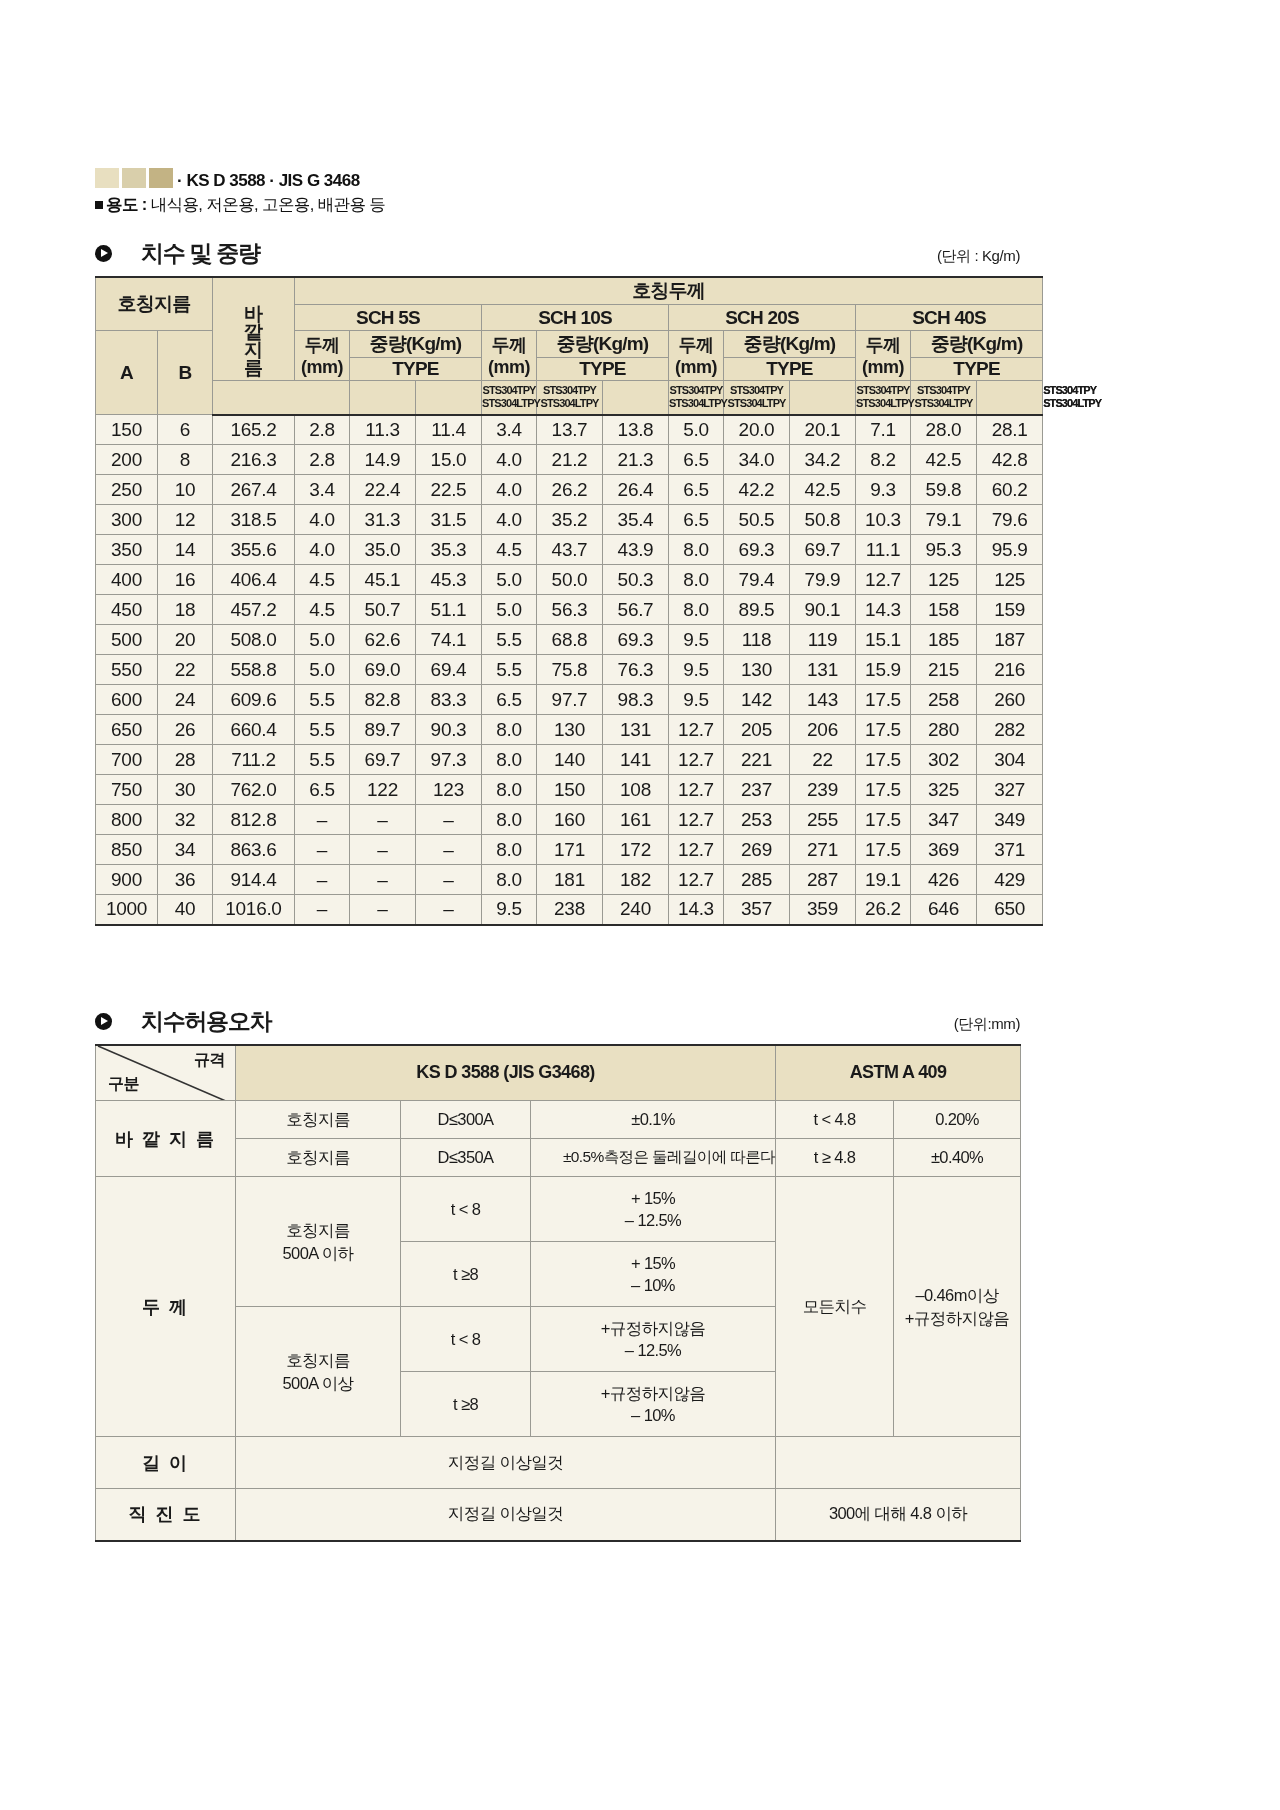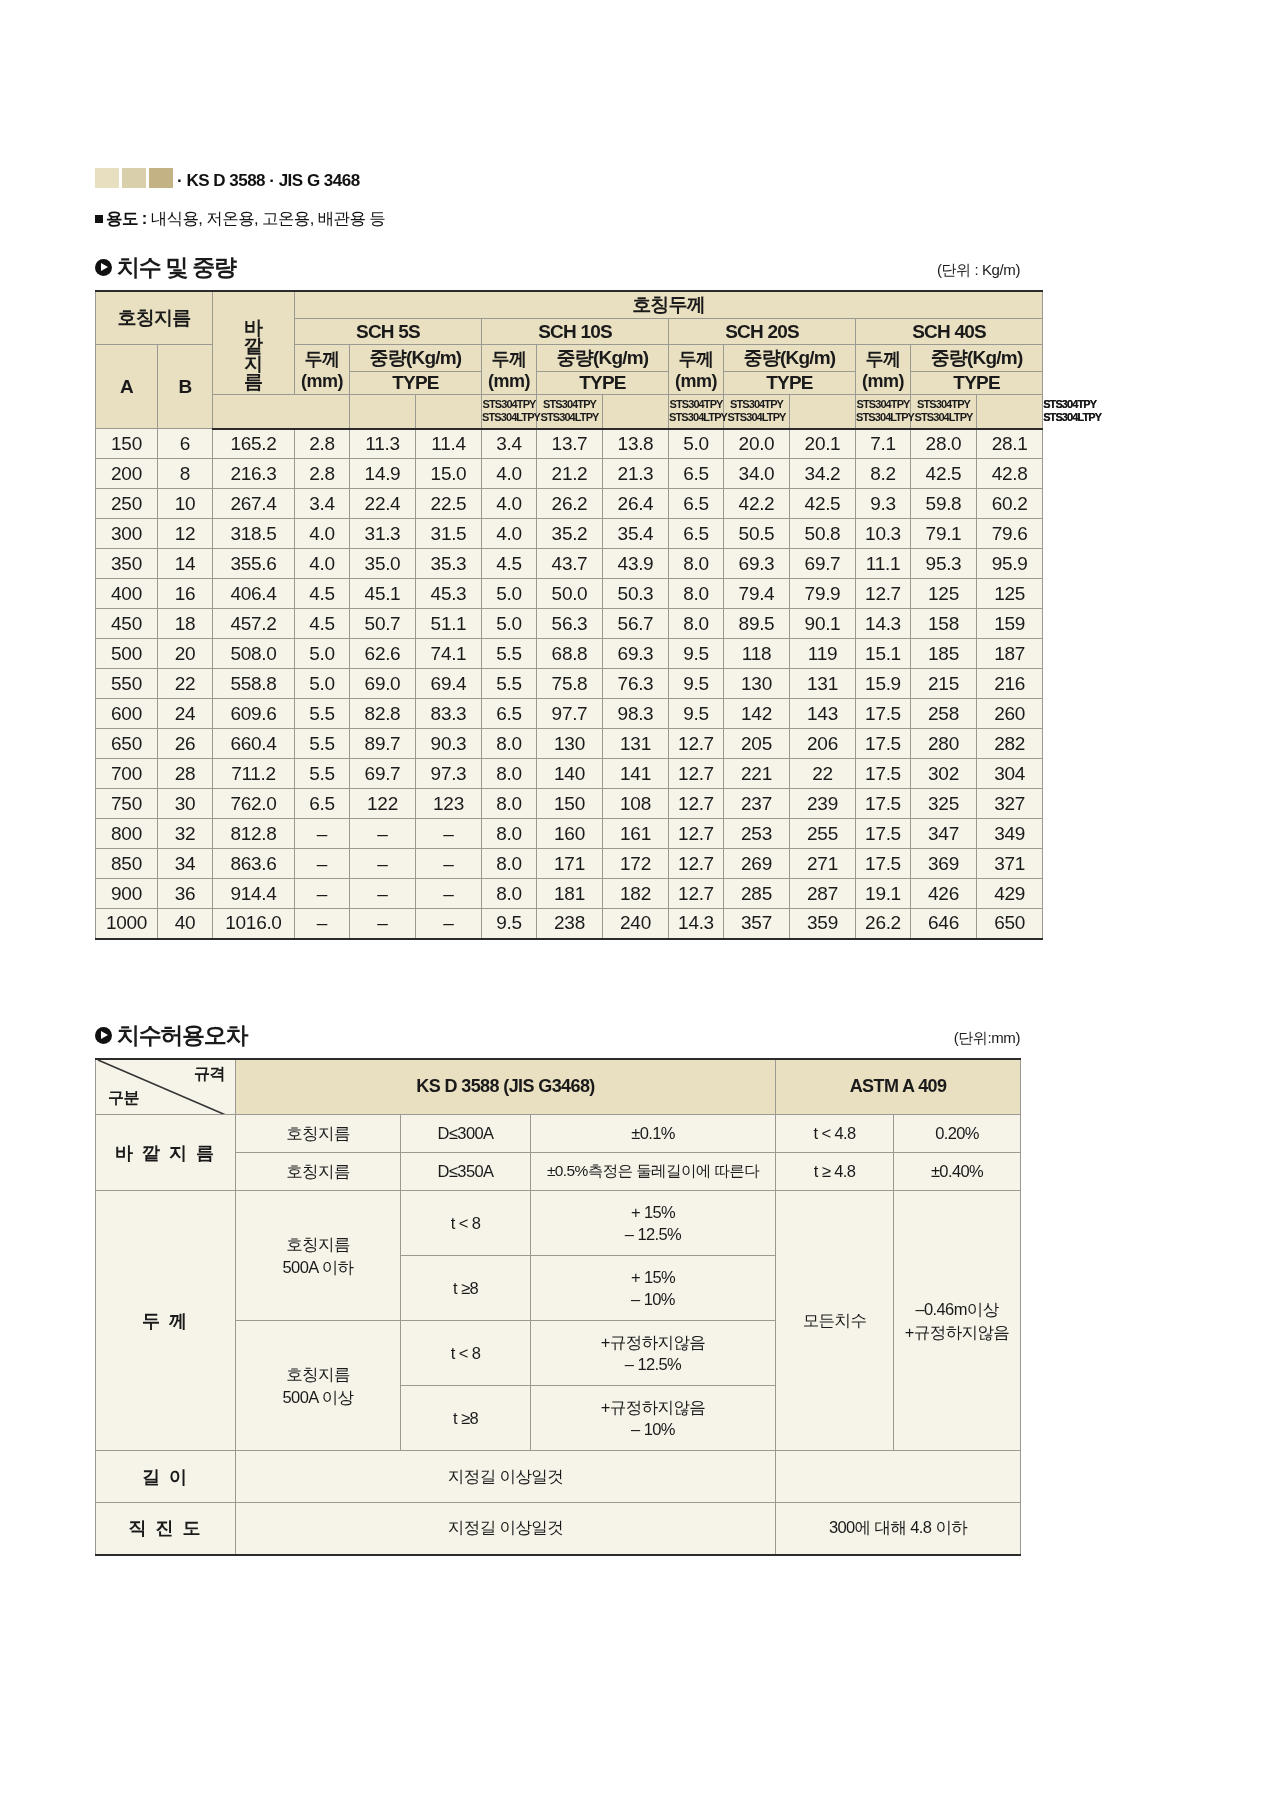--- a/index.html
+++ b/index.html
@@ -23,31 +23,31 @@
   .sq3 { background:#c3b384; }
   .main-title {
     font-size:32px; font-weight:bold; letter-spacing:-1.2px;
     margin-left:12px; line-height:1; color:#000;
   }
   .std-text {
     font-size:17px; font-weight:bold; margin-left:4px;
     padding-bottom:3px; letter-spacing:-0.5px; color:#111;
   }
   .usage {
-    margin-top:14px; font-size:16.5px; letter-spacing:-0.6px; color:#111;
+    margin-top:0; font-size:16.5px; letter-spacing:-0.6px; color:#111;
   }
   .usage b { font-weight:bold; }
   .sqsmall {
     display:inline-block; width:8px; height:8px; background:#111;
     margin-right:3px; vertical-align:1px;
   }
 
   
   .sec-head {
-    display:flex; align-items:center; margin-top:22px; margin-bottom:7px;
+    display:flex; align-items:center; margin-top:22px; margin-bottom:7px;gap:24px;
   }
   .tri {
     width:17px; height:17px; border-radius:50%;
     background:#111; position:relative; margin-right:5px;
   }
   .tri::after {
     content:""; position:absolute; left:6px; top:4px;
     border-left:7px solid #fff;
     border-top:4.5px solid transparent;
     border-bottom:4.5px solid transparent;
@@ -96,21 +96,21 @@
   .diag-cell .gubun {
     position:absolute; left:12px; bottom:5px; font-size:16px; font-weight:bold;
     letter-spacing:-0.5px;
   }
   .diag-cell .gyukyuk {
     position:absolute; right:10px; top:4px; font-size:16px; font-weight:bold;
     letter-spacing:-0.5px;
     text-align:right;
   }
   .two-line { line-height:1.35; }
-  .nowrapx { white-space:nowrap; }
+  .nowrapx { white-space:nowrap;text-align:right; }
 </style>
 </head>
 <body>
 
 <div class="page">
 
   <div class="title-row">
     <div class="sq-group">
       <div class="sq sq1"></div>
       <div class="sq sq2"></div>

